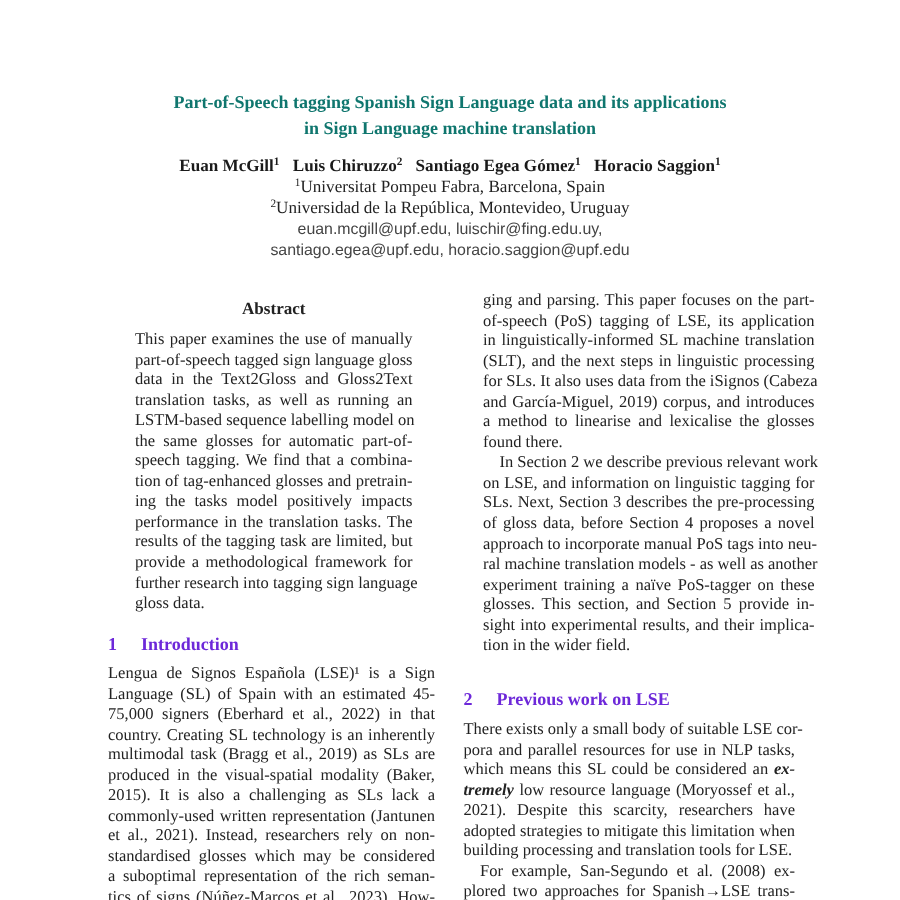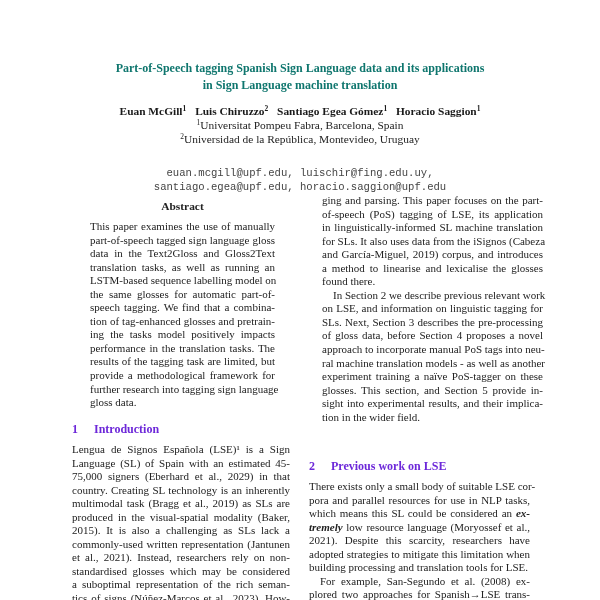--- a/index.html
+++ b/index.html
@@ -8,22 +8,22 @@
   .title { position:absolute; left:40px; top:60px; width:520px; text-align:center;
            font-weight:bold; font-size:12px; line-height:17px; color:#0f766e; }
   .authors { position:absolute; left:40px; top:104px; width:520px; text-align:center;
              font-weight:bold; font-size:11.4px; line-height:14px; color:#1a1a1a; }
   .authors span.a { display:inline-block; margin:0 3px; }
   .authors sup { font-size:7.5px; vertical-align:4px; line-height:0; }
   .aff { position:absolute; left:40px; width:520px; text-align:center;
          font-size:11.4px; line-height:14px; color:#222; }
   .aff sup { font-size:7.5px; vertical-align:4px; line-height:0; }
   .mail { position:absolute; left:40px; width:520px; text-align:center;
-          font-family:Liberation Mono, monospace; font-size:10.6px;
-          line-height:14px; color:#444;margin-top:20px; }
+          font-family:Liberation Sans, sans-serif; font-size:10.6px;
+          line-height:14px; color:#444; }
   .col { position:absolute; font-size:11px; line-height:13.55px; text-align:justify; color:#222; }
   .line { display:block; text-align:justify; text-align-last:justify; white-space:nowrap; height:13.55px; }
   .line.last { text-align-last:left; }
   .abs-h { position:absolute; left:90px; top:200px; width:185px; text-align:center;
            font-weight:bold; font-size:11.4px; }
   .sec-h { position:absolute; font-weight:bold; font-size:12px; color:#6d28d9; }
   .sec-h .num { display:inline-block; width:22px; }
   i { font-style:italic;font-weight:bold; }
 </style>
 </head>
@@ -66,36 +66,37 @@
     <span class="line">further research into tagging sign language</span>
     <span class="line last">gloss data.</span>
   </div>
 
   <div class="sec-h" style="left:72px; top:422px;">
     <span class="num">1</span><span>Introduction</span>
   </div>
   <div class="col" style="left:72px; top:443px; width:218px;">
     <span class="line">Lengua de Signos Española (LSE)¹ is a Sign</span>
     <span class="line">Language (SL) of Spain with an estimated 45-</span>
-    <span class="line">75,000 signers (Eberhard et al., 2029) in that</span>
+    <span class="line">75,000 signers (Eberhard et al., 2022) in that</span>
     <span class="line">country. Creating SL technology is an inherently</span>
     <span class="line">multimodal task (Bragg et al., 2019) as SLs are</span>
     <span class="line">produced in the visual-spatial modality (Baker,</span>
     <span class="line">2015). It is also a challenging as SLs lack a</span>
     <span class="line">commonly-used written representation (Jantunen</span>
     <span class="line">et al., 2021). Instead, researchers rely on non-</span>
     <span class="line">standardised glosses which may be considered</span>
     <span class="line">a suboptimal representation of the rich seman-</span>
     <span class="line">tics of signs (Núñez-Marcos et al., 2023). How-</span>
   </div>
 
   <div class="col" style="left:309px; top:194px; width:221px;margin-left:13px;">
     <span class="line">ging and parsing. This paper focuses on the part-</span>
     <span class="line">of-speech (PoS) tagging of LSE, its application</span>
     <span class="line">in linguistically-informed SL machine translation</span>
+    <span class="line">(SLT), and the next steps in linguistic processing</span>
     <span class="line">for SLs. It also uses data from the iSignos (Cabeza</span>
     <span class="line">and García-Miguel, 2019) corpus, and introduces</span>
     <span class="line">a method to linearise and lexicalise the glosses</span>
     <span class="line last">found there.</span>
     <span class="line" style="padding-left:11px">In Section 2 we describe previous relevant work</span>
     <span class="line">on LSE, and information on linguistic tagging for</span>
     <span class="line">SLs. Next, Section 3 describes the pre-processing</span>
     <span class="line">of gloss data, before Section 4 proposes a novel</span>
     <span class="line">approach to incorporate manual PoS tags into neu-</span>
     <span class="line">ral machine translation models - as well as another</span>

